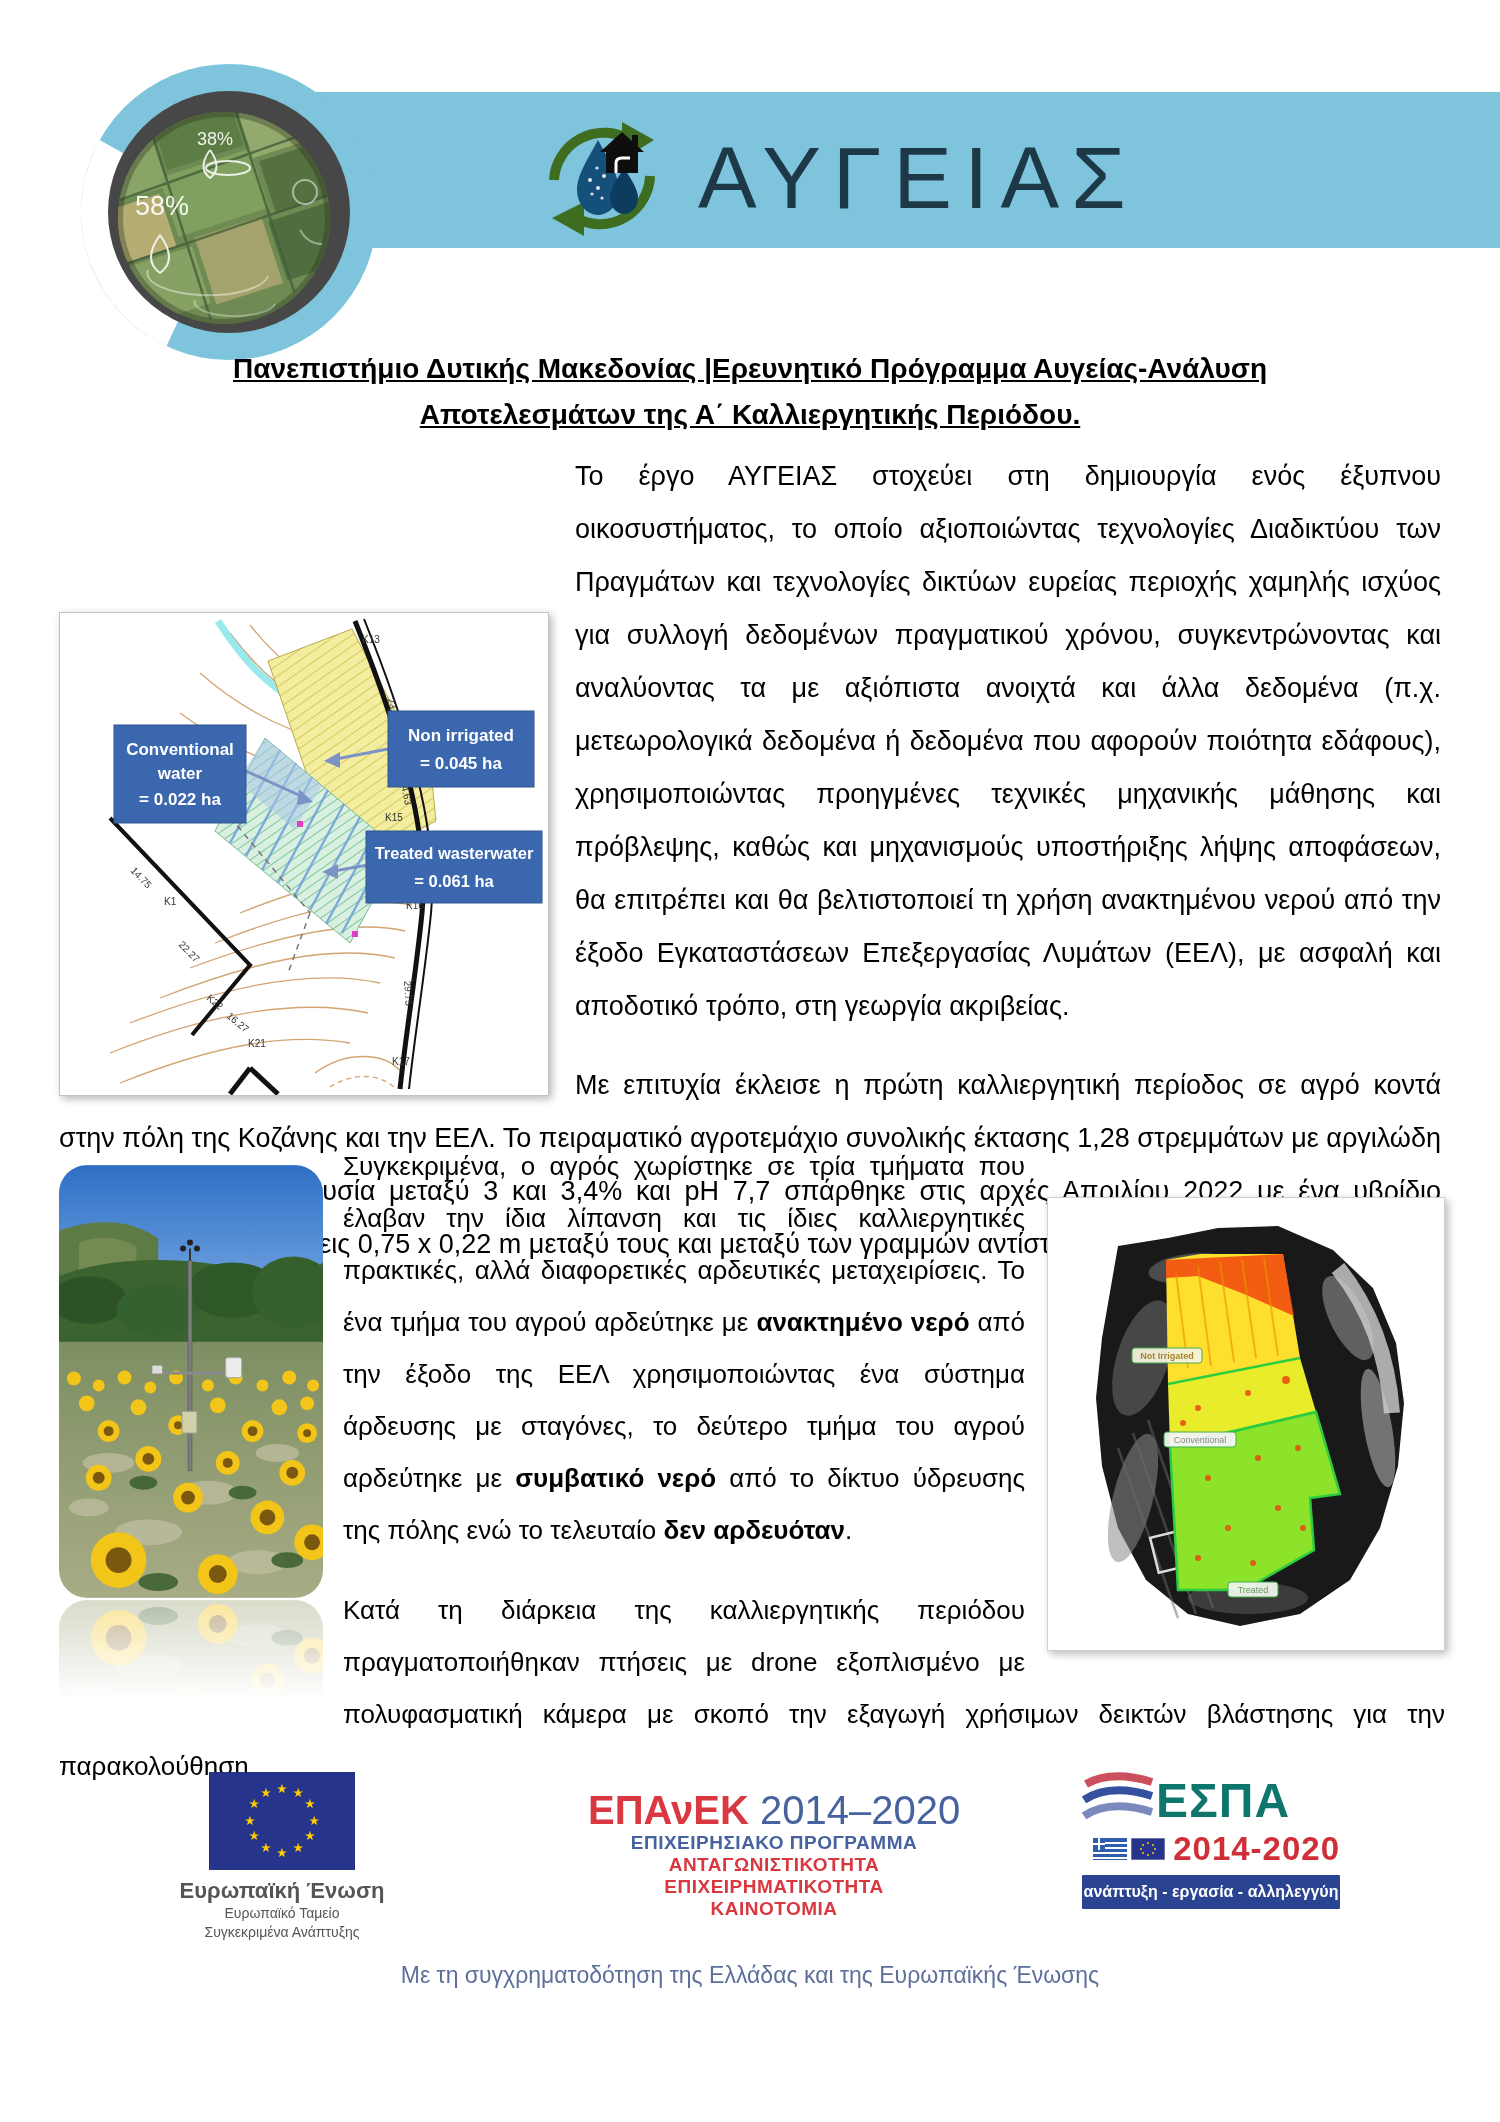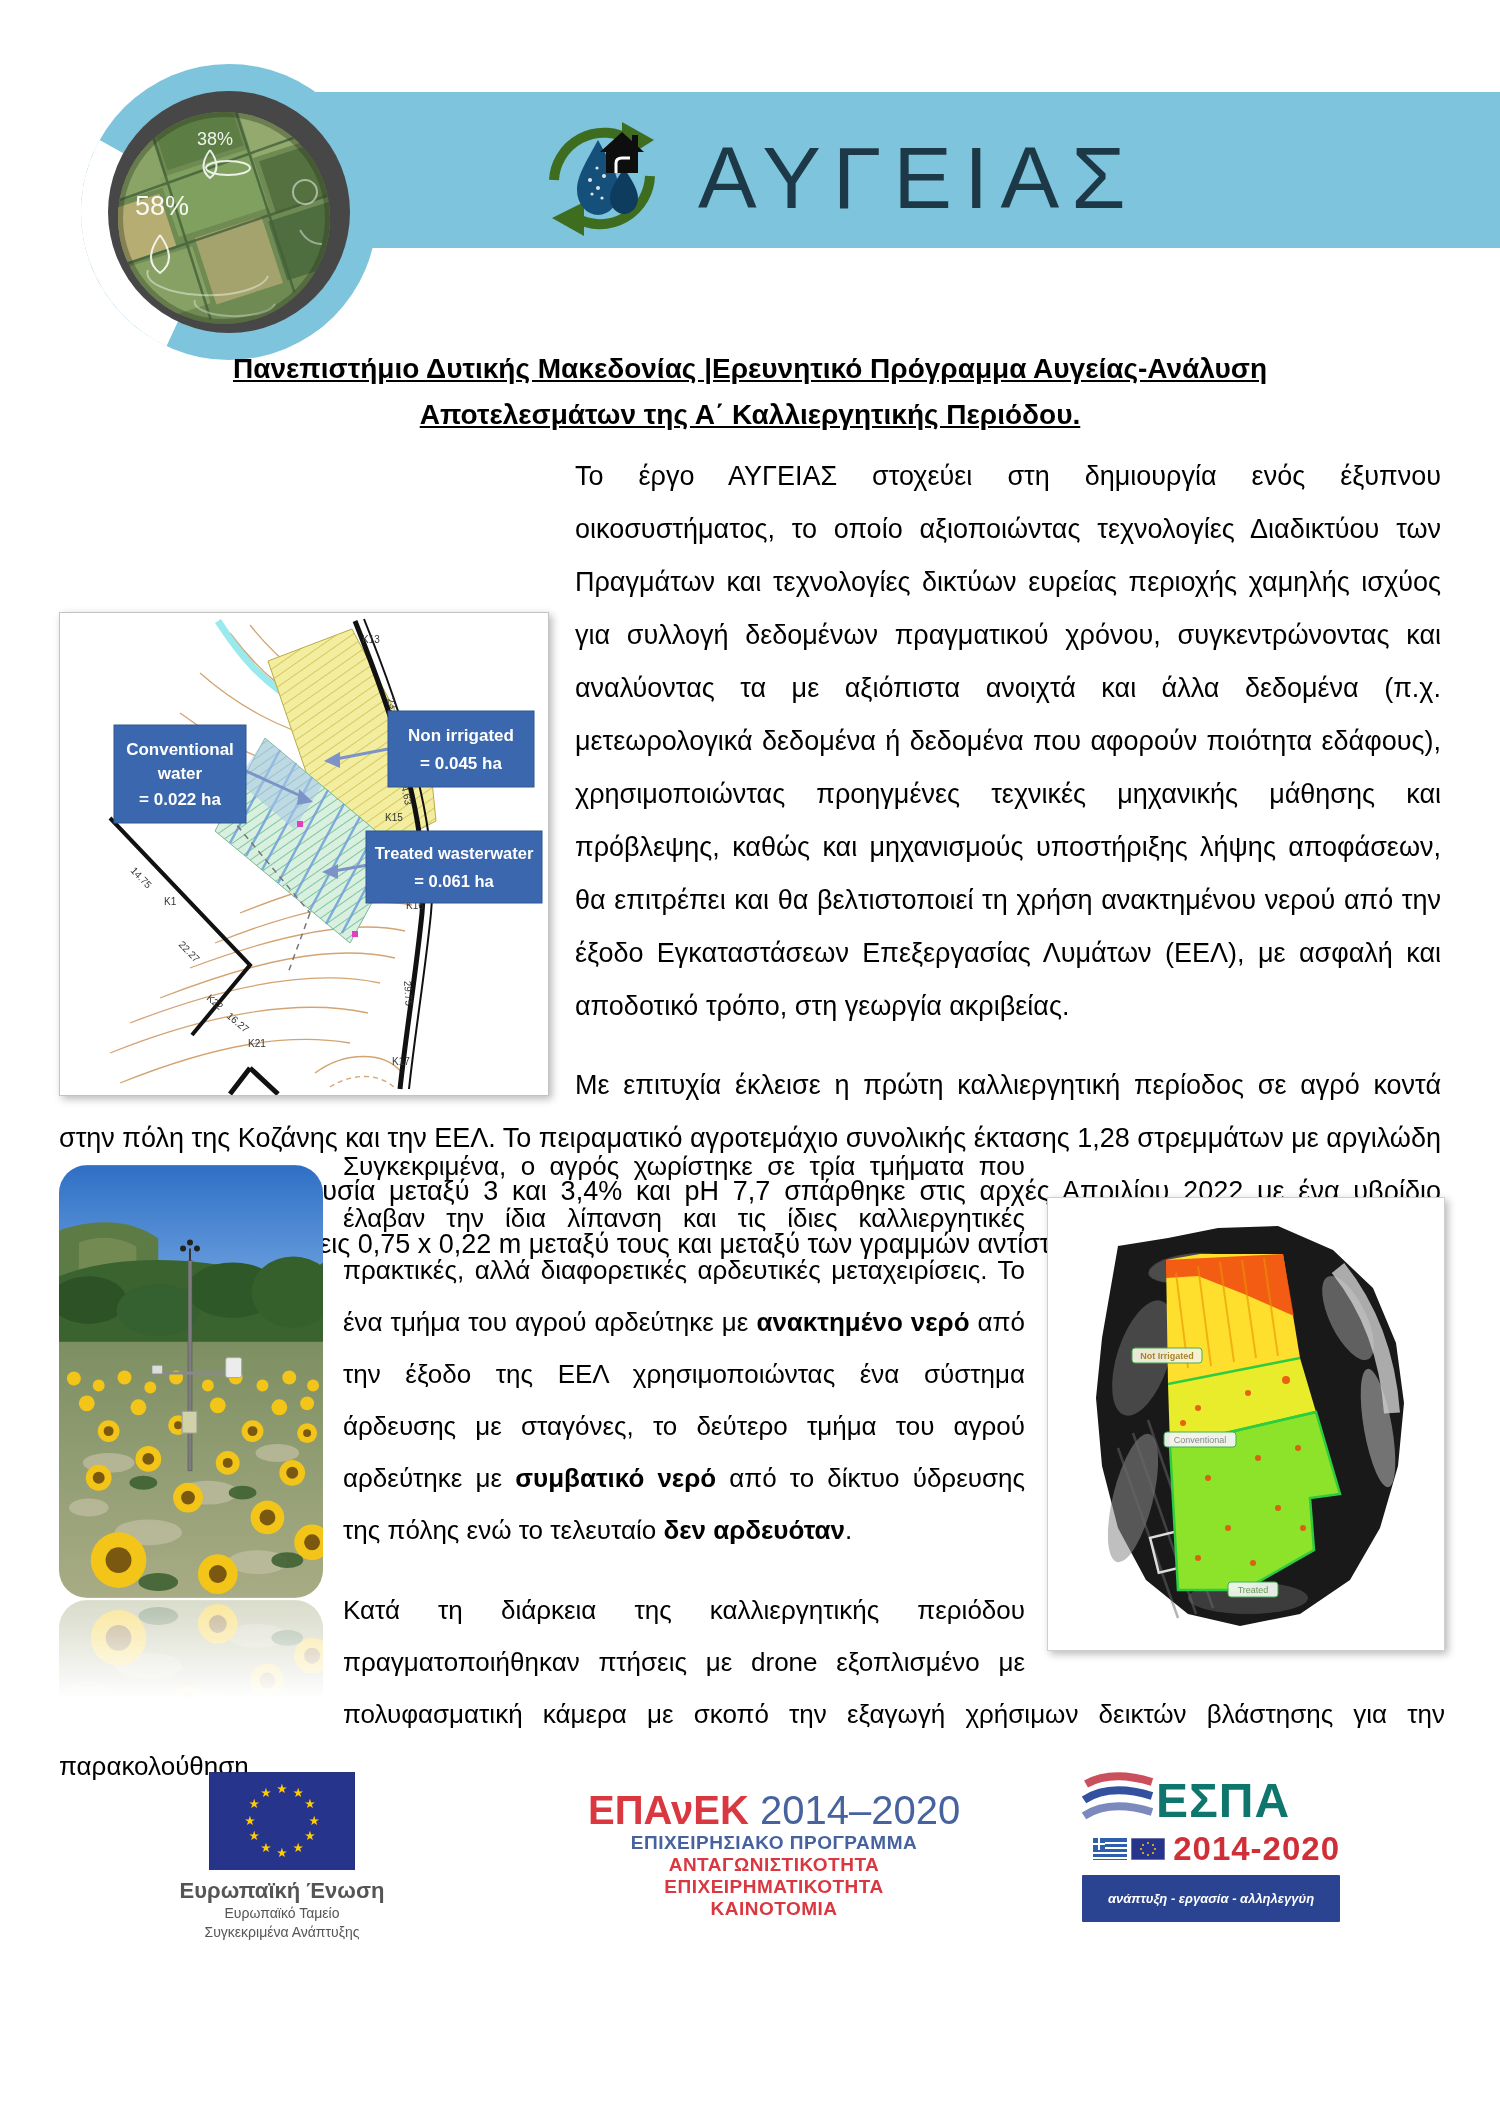--- a/index.html
+++ b/index.html
@@ -38,22 +38,22 @@
   .epanek .name{color:#d93840;font-weight:800;}
   .epanek .years{color:#46629f;font-weight:500;}
   .epanek .l{font-size:19px;font-weight:bold;line-height:22px;letter-spacing:.5px;}
   .epanek .lb{color:#46629f;}
   .epanek .lr{color:#d93840;}
   .espa{position:absolute;left:1082px;top:1772px;width:258px;}
   .espa .top{display:flex;align-items:center;}
   .espa .name{font-size:48px;font-weight:800;color:#0f766e;letter-spacing:1px;}
   .espa .mid{display:flex;align-items:center;margin-top:2px;justify-content:flex-end;}
   .espa .years{font-size:33px;font-weight:800;color:#d02f38;margin-left:8px;letter-spacing:1px;}
-  .espa .bar{margin-top:7px;background:#2a4492;color:#fff;font-size:13px;font-weight:bold;
-             text-align:center;padding:16px 0;border-radius:1px;font-style:italic;}
+  .espa .bar{margin-top:7px;background:#2a4492;color:#fff;font-size:16px;font-weight:bold;
+             text-align:center;padding:8px 0;border-radius:1px;}
   .page-footer{position:absolute;left:0;top:1962px;width:100%;text-align:center;
                font-size:23px;color:#5d6f9b;}
 </style>
 </head>
 <body>
 
 <div class="page">
 
   <svg class="header-svg" viewBox="0 0 1500 395">
     <polygon points="262,92 1500,92 1500,248 162,248" fill="#7ec4dc"></polygon>
@@ -478,14 +478,15 @@
             <circle cx="12" cy="15" r="1"></circle>
             <circle cx="10" cy="11" r="1"></circle>
             <circle cx="12" cy="7" r="1"></circle>
           </g>
       </svg>
       <span class="years">2014-2020</span>
     </div>
     <div class="bar">ανάπτυξη - εργασία - αλληλεγγύη</div>
   </div>
 
+  <div class="page-footer">Με τη συγχρηματοδότηση της Ελλάδας και της Ευρωπαϊκής Ένωσης</div>
 
 </div>
 
 </body></html>

